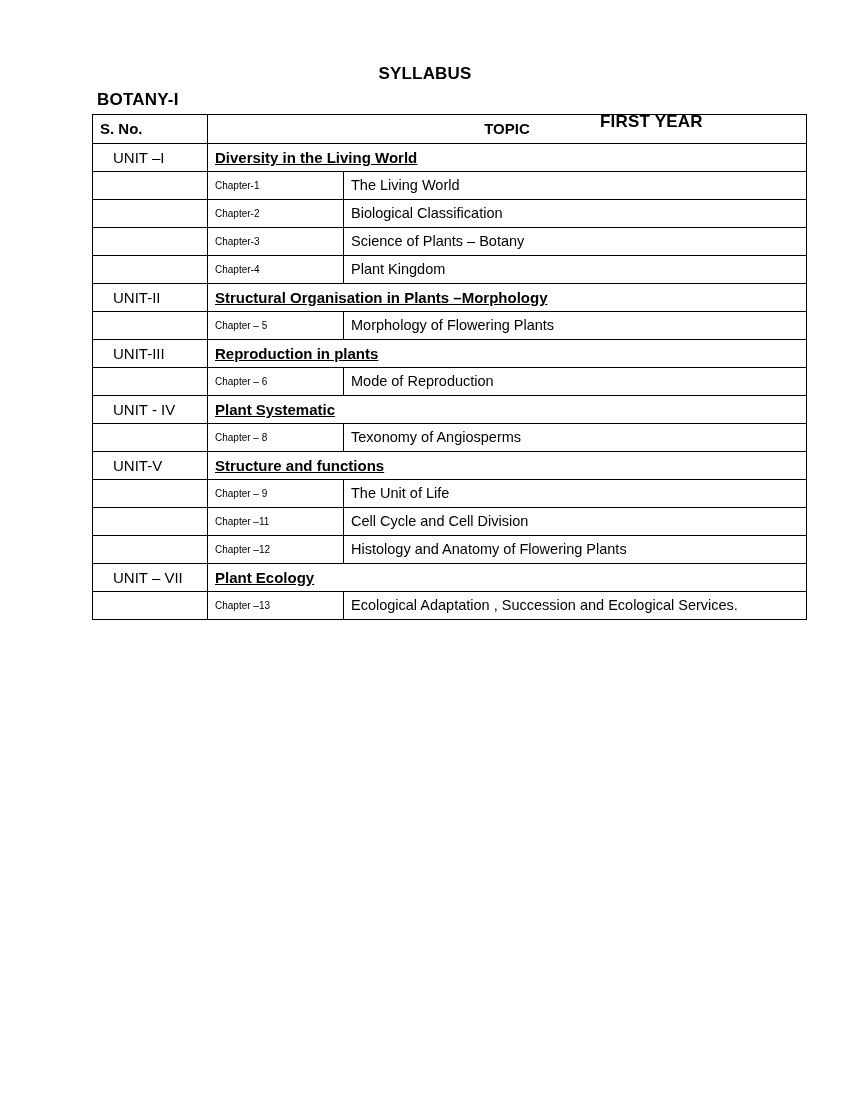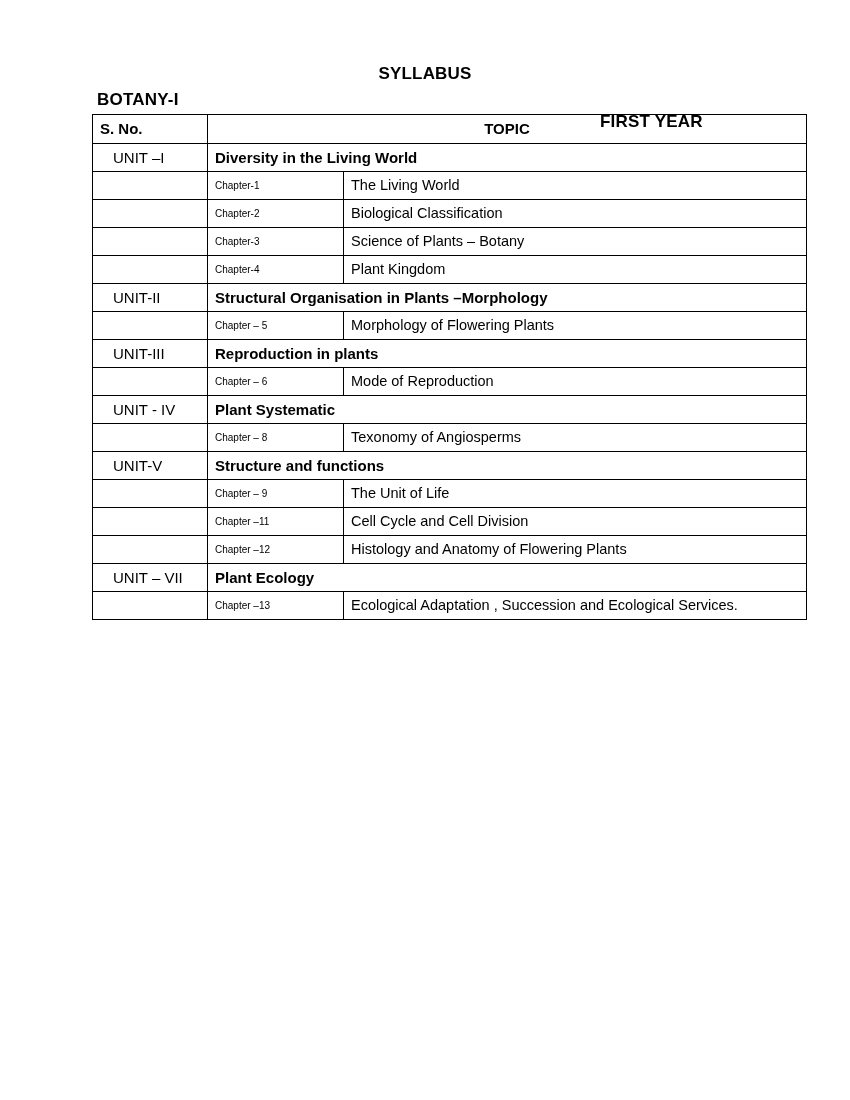--- a/index.html
+++ b/index.html
@@ -96,20 +96,21 @@
   }
   .hdr .topic-head {
     text-align: center;
     padding-left: 0;
   }
 
   
   .unit-row td.unit-title {
     font-weight: bold;
     font-size: 15px;
+    text-decoration: underline;
   }
   .unit-row td.unit-no {
     font-weight: normal;
     font-size: 15px;
     padding-left: 20px;
   }
 
   .chap-row td.chap-no { font-size: 10px; }
   .chap-row td.chap-topic { font-size: 14.5px; }
 </style>

